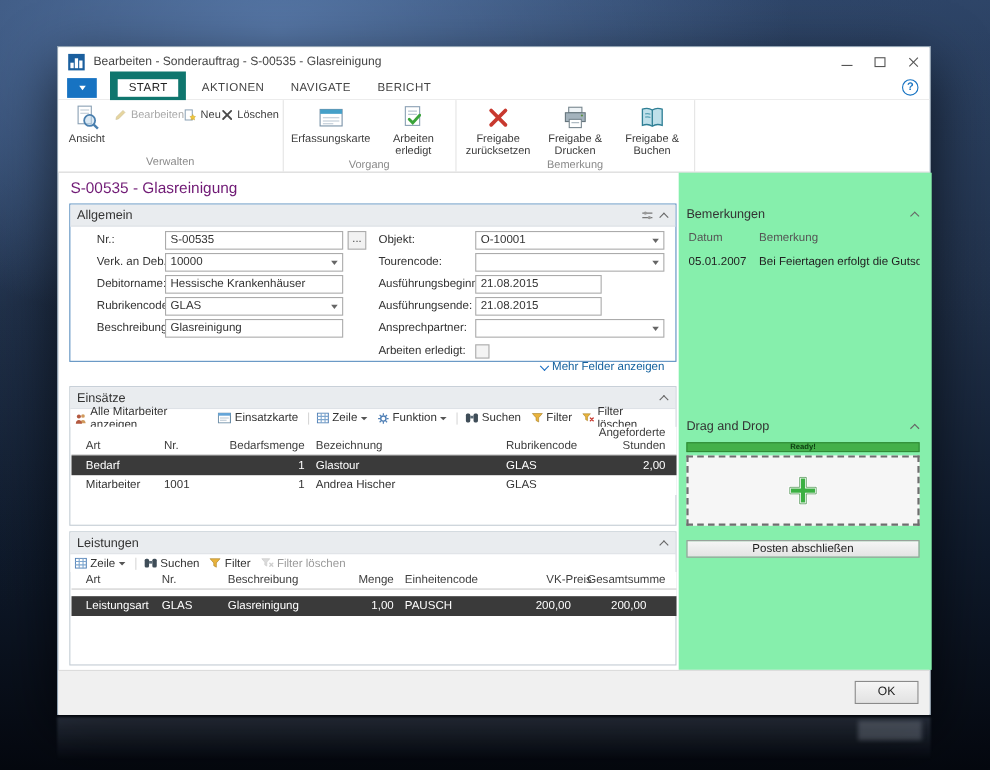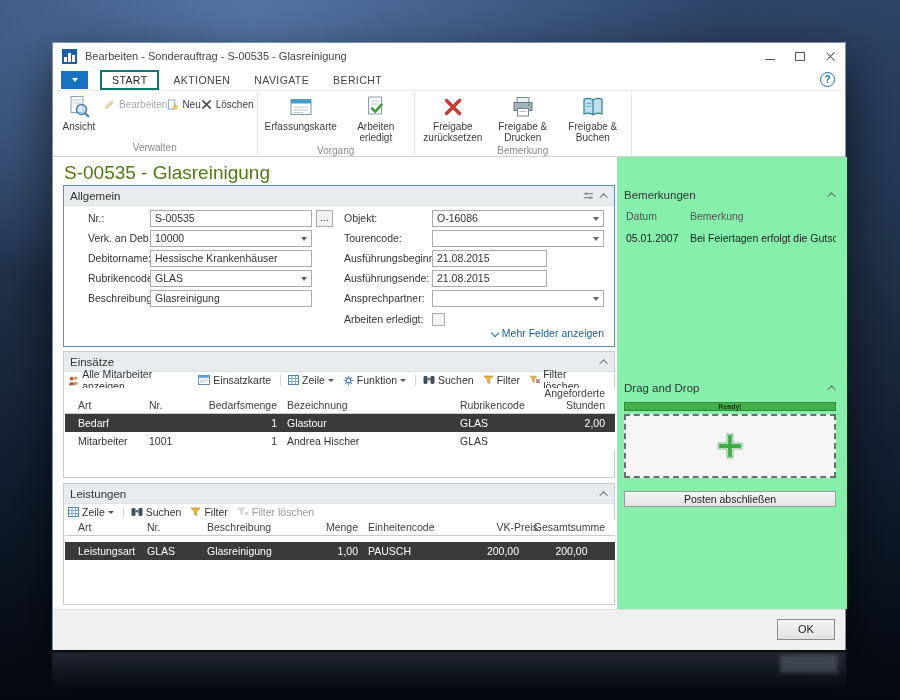--- a/index.html
+++ b/index.html
@@ -25,37 +25,37 @@
   .glyph-min{width:10px;height:1px;background:#555;margin-top:6px}
   .glyph-max{width:10px;height:9px;border:1px solid #555}
   .glyph-close{position:relative;width:11px;height:11px}
   .glyph-close::before,.glyph-close::after{content:"";position:absolute;left:5px;top:0;width:1.4px;height:11px;background:#555}
   .glyph-close::before{transform:rotate(45deg)}.glyph-close::after{transform:rotate(-45deg)}
   
   .tabsrow{position:absolute;left:0;top:26px;width:100%;height:22px;background:#fff;display:flex;align-items:center;border-bottom:1px solid #ececec}
   .appmenu{width:27px;height:18px;background:#1773c2;margin:0 12px 0 8px;display:flex;align-items:center;justify-content:center}
   .caret-w{width:0;height:0;border-left:3.5px solid transparent;border-right:3.5px solid transparent;border-top:4.5px solid #fff}
   .rtab{padding:2px 10px;margin-right:4px;color:#444;letter-spacing:.4px;font-size:10.5px;cursor:default}
-  .rtab.active{border:2px solid #0f766e;background:#fff;color:#222}
+  .rtab.active{border:7px solid #0f766e;background:#fff;color:#222}
   .help{margin-left:auto;margin-right:10px;width:15px;height:15px;border-radius:50%;border:1.5px solid #1773c2;color:#1773c2;
         font-weight:bold;font-size:10px;display:flex;align-items:center;justify-content:center}
   
   .ribbon{position:absolute;left:0;top:48px;width:100%;height:66px;background:#fff;border-bottom:1px solid #d4d4d4;display:flex}
   .rgroup{display:flex;flex-direction:column;border-right:1px solid #e4e4e4;padding:0 3px}
   .rgitems{flex:1;display:flex;align-items:flex-start;padding-top:3px}
   .rglabel{height:15px;text-align:center;color:#8a8a8a;font-size:10px;line-height:13px}
   .rlg{display:flex;flex-direction:column;align-items:center;padding:1px 4px;min-width:46px;cursor:default}
   .rlg .lbl{font-size:10px;line-height:11px;text-align:center;margin-top:2px;color:#3c3c3c;max-width:62px}
   .rlg .lbl.nowrap{max-width:none;white-space:nowrap}
   .rsm-stack{display:flex;justify-content:flex-start;margin-left:2px;padding-top:2px}
   .rsm{display:flex;align-items:center;height:16px;cursor:default}
   .rsm .lbl{font-size:10px;color:#3c3c3c;margin-left:4px}
   .rsm.dim{opacity:.45}
   
-  .ptitle{position:absolute;left:11px;top:119px;font-size:19px;color:#4d7c0f}
+  .ptitle{position:absolute;left:11px;top:119px;font-size:14px;color:#701a75}
   
   .ft{position:absolute;background:#fff;border:1px solid #c3ccd4}
   .ft.blue{border-color:#5b8fc0}
   .ft-head{position:absolute;left:0;top:0;width:100%;height:20px;background:#e9ecef;display:flex;align-items:center;padding:0 6px;border-bottom:1px solid #dde2e6}
   .ft-title{font-size:11.5px;color:#333}
   .ft-icons{margin-left:auto;display:flex;align-items:center;gap:8px}
   .chev-up{display:inline-block;width:6px;height:6px;border-left:1.2px solid #666;border-top:1.2px solid #666;transform:rotate(45deg) translateY(2px)}
   .chev-dn{display:inline-block;width:6px;height:6px;border-left:1.2px solid #1b6ec2;border-top:1.2px solid #1b6ec2;transform:rotate(225deg);margin-right:4px}
   
   .flabel{position:absolute;font-size:10.5px;color:#333;line-height:17px;white-space:nowrap}
@@ -244,21 +244,21 @@
           </svg>
           <span class="lbl">Freigabe &amp; Buchen</span>
         </div>
       </div>
       <div class="rglabel">Bemerkung</div>
     </div>
   </div>
 
   <div class="ptitle">S-00535 - Glasreinigung</div>
 
-  <div class="ft blue" style="left:10px;top:142px;width:552px;height:162px">
+  <div class="ft blue" style="left:10px;top:142px;width:552px;height:144px">
     <div class="ft-head">
       <span class="ft-title">Allgemein</span>
       <span class="ft-icons">
         <svg width="11" height="11" viewBox="0 0 12 12">
           <line x1="1" y1="4" x2="11" y2="4" stroke="#777" stroke-width="1.2"></line>
             <circle cx="4" cy="4" r="1.6" fill="#999"></circle>
           <line x1="1" y1="8.5" x2="11" y2="8.5" stroke="#777" stroke-width="1.2"></line>
             <circle cx="8" cy="8.5" r="1.6" fill="#999"></circle>
         </svg>
         <span class="chev-up"></span>
@@ -275,21 +275,21 @@
     <div class="flabel" style="left:24px;top:64px">Debitorname:</div>
     <div class="finput" style="left:86px;top:64px;width:162px"><span class="fval">Hessische Krankenhäuser</span></div>
 
     <div class="flabel" style="left:24px;top:84px">Rubrikencode:</div>
     <div class="finput" style="left:86px;top:84px;width:162px"><span class="fval">GLAS</span><span class="dd"></span></div>
 
     <div class="flabel" style="left:24px;top:104px">Beschreibung:</div>
     <div class="finput" style="left:86px;top:104px;width:162px"><span class="fval">Glasreinigung</span></div>
 
     <div class="flabel" style="left:280px;top:24px">Objekt:</div>
-    <div class="finput" style="left:368px;top:24px;width:172px"><span class="fval">O-16086</span><span class="dd"></span></div>
+    <div class="finput" style="left:368px;top:24px;width:172px"><span class="fval">O-10001</span><span class="dd"></span></div>
 
     <div class="flabel" style="left:280px;top:44px">Tourencode:</div>
     <div class="finput" style="left:368px;top:44px;width:172px"><span class="fval"></span><span class="dd"></span></div>
 
     <div class="flabel" style="left:280px;top:64px">Ausführungsbeginn:</div>
     <div class="finput" style="left:368px;top:64px;width:115px"><span class="fval">21.08.2015</span></div>
 
     <div class="flabel" style="left:280px;top:84px">Ausführungsende:</div>
     <div class="finput" style="left:368px;top:84px;width:115px"><span class="fval">21.08.2015</span></div>
 

